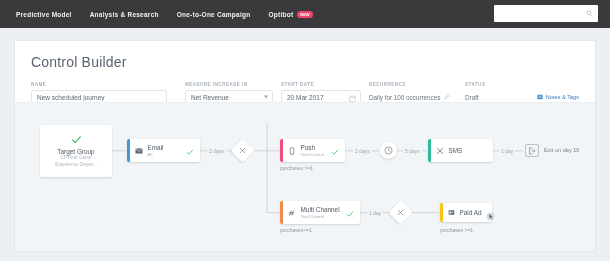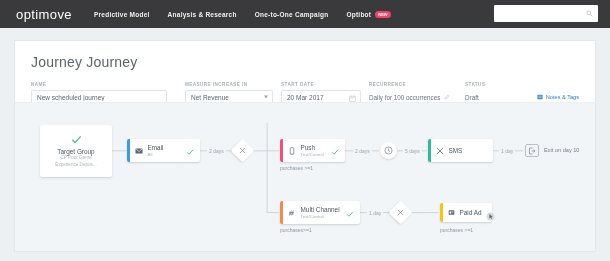--- a/index.html
+++ b/index.html
@@ -292,21 +292,20 @@
   }
   .cursor-badge {
     position: absolute;
     right: -3px; bottom: -3px;
   }
 </style>
 </head>
 <body>
 
 <div class="topnav">
-  <div class="logo">optimove</div>
   <div class="nav-items">
     <div class="nav-item">
       <span>Predictive Model</span>
     </div>
     <div class="nav-item">
       <span>Analysis &amp; Research</span>
     </div>
     <div class="nav-item">
       <span>One-to-One Campaign</span>
     </div>
@@ -320,21 +319,21 @@
     <svg class="search-icon" viewBox="0 0 16 16">
       <circle cx="6.5" cy="6.5" r="4.5" fill="none" stroke="#555" stroke-width="1.6"></circle>
       <line x1="10" y1="10" x2="14.5" y2="14.5" stroke="#555" stroke-width="1.8"></line>
     </svg>
   </div>
 </div>
 
 <div class="page">
 
   <div class="header-card">
-    <div class="page-title">Journey Journey</div>
+    <div class="page-title">Control Builder</div>
 
     <div class="form-row">
 
       <div class="field f-name">
         <div class="field-label">NAME</div>
         <input class="text-input" value="New scheduled journey" style="">
       </div>
 
       <div class="field f-measure">
         <div class="field-label">MEASURE INCREASE IN</div>

